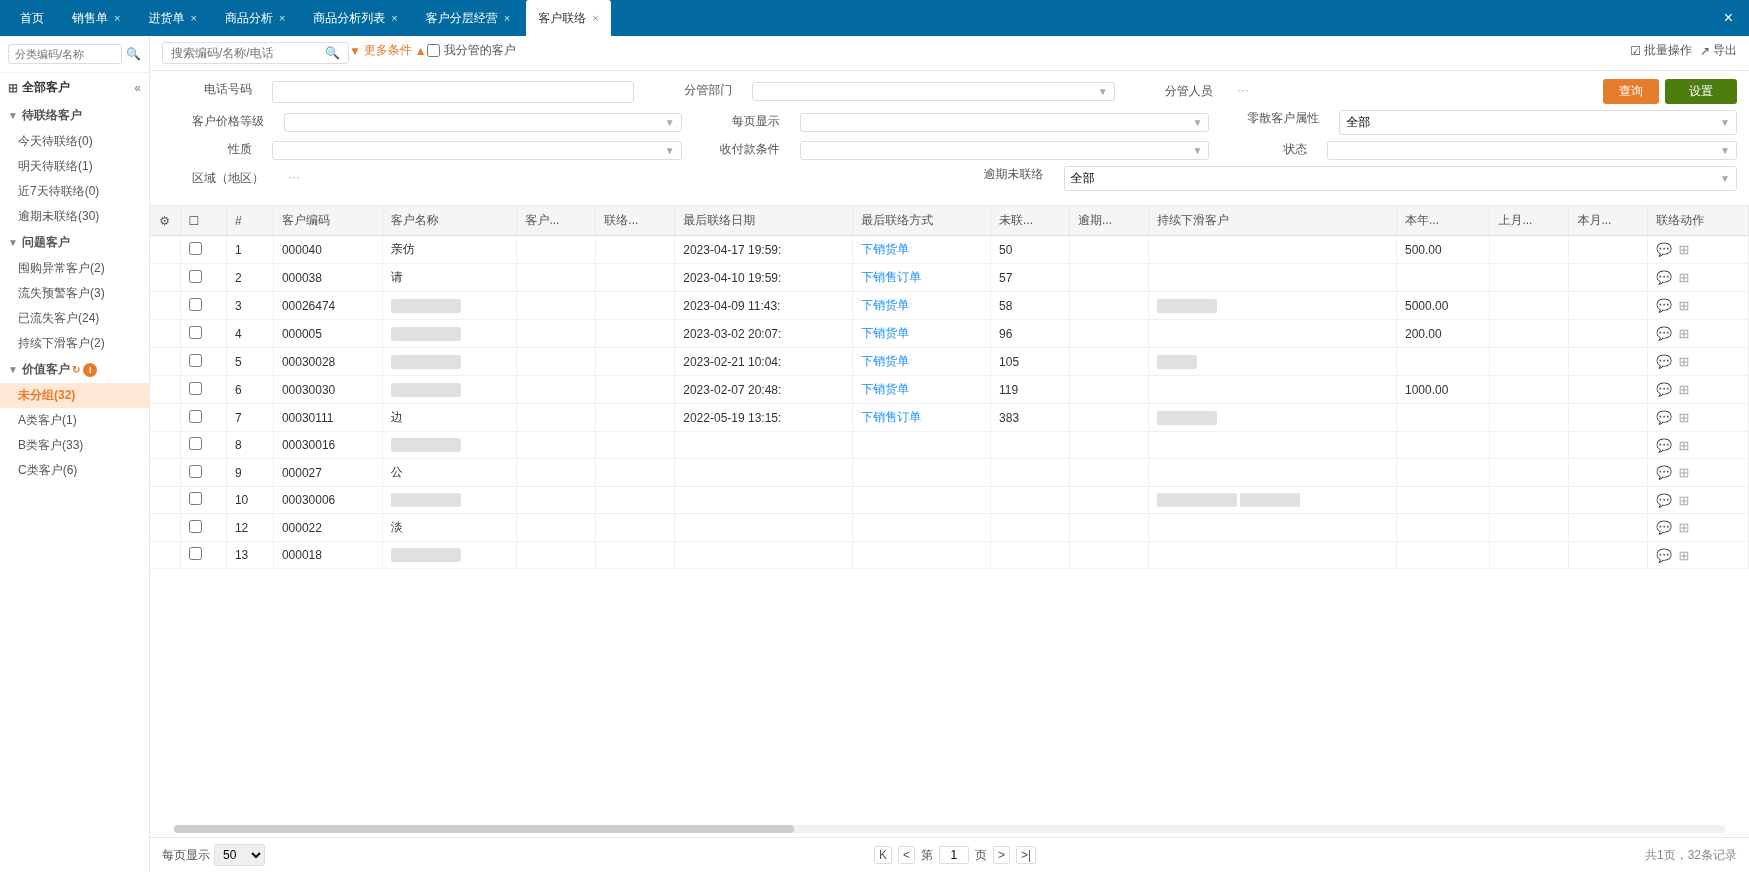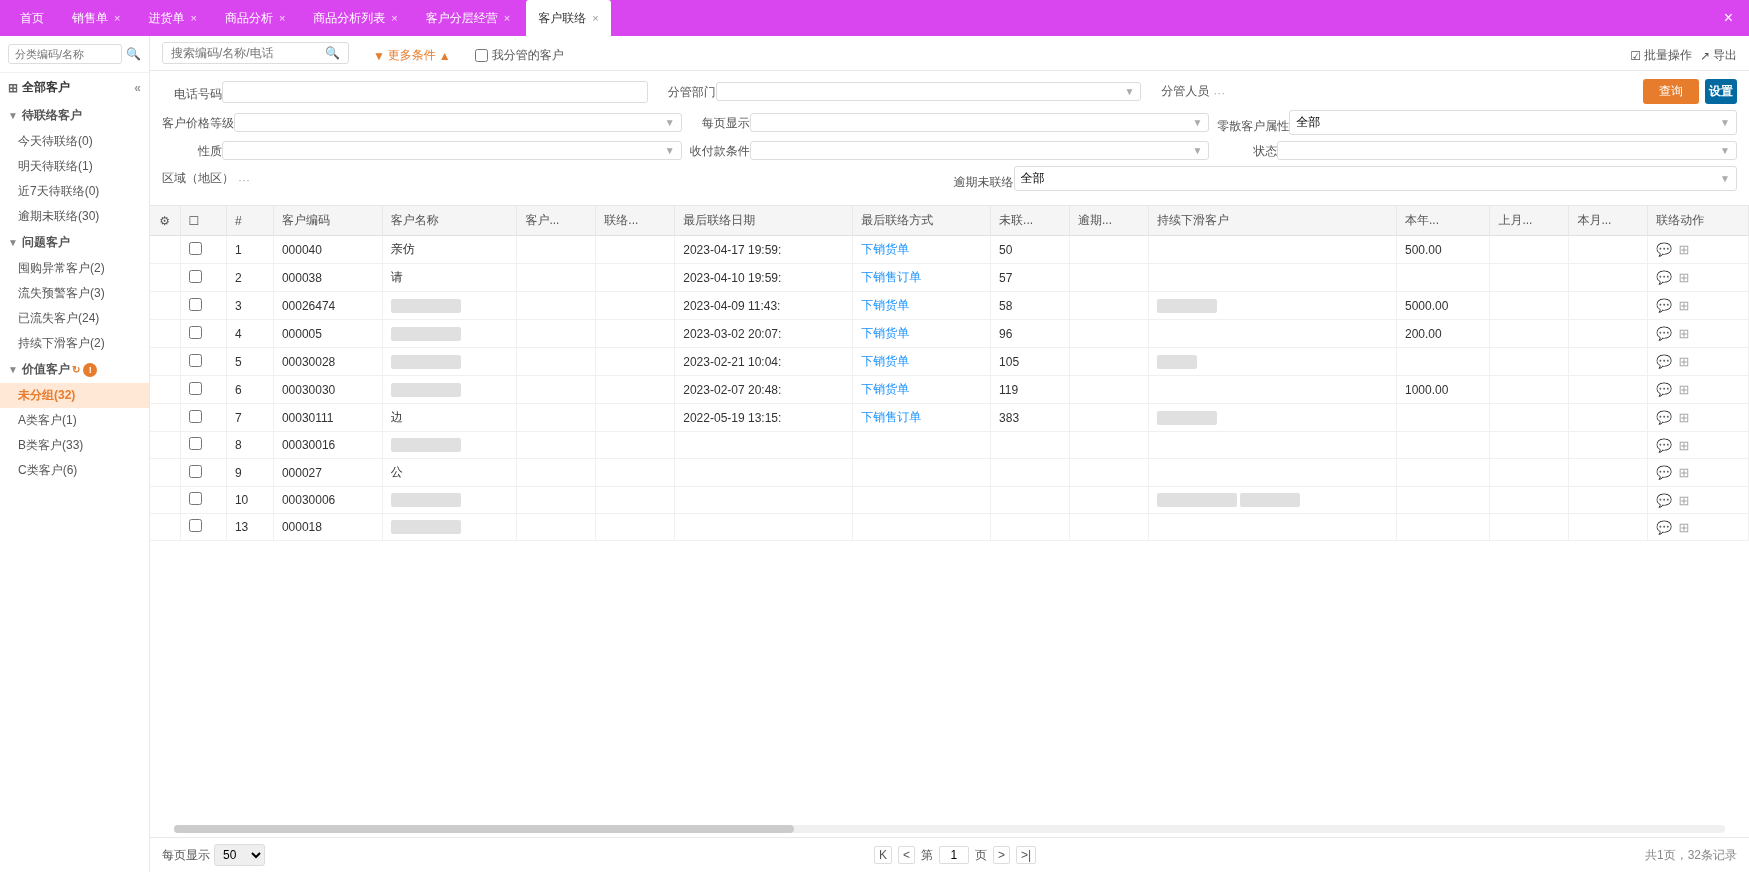--- a/index.html
+++ b/index.html
@@ -2,21 +2,21 @@
 <html><head>
   <meta charset="utf-8">
   <style>
     * { box-sizing: border-box; margin: 0; padding: 0; font-family: 'Microsoft YaHei', Arial, sans-serif; font-size: 12px; }
     body { background: #f5f5f5; overflow: hidden; }
 
     
     .top-nav {
       display: flex;
       align-items: center;
-      background: #d946ef;
+      background: #0369a1;
       height: 36px;
       padding: 0 8px;
       gap: 4px;
     }
     .nav-tab {
       display: flex;
       align-items: center;
       padding: 4px 12px;
       color: #fff;
       cursor: pointer;
@@ -118,22 +118,22 @@
       display: flex;
       flex-direction: column;
       overflow: hidden;
     }
 
     
     .filter-bar {
       background: #fff;
       padding: 6px 12px;
       display: flex;
-      align-items: flex-end;
-      gap: 24px;
+      align-items: flex-start;
+      gap: 0;
       border-bottom: 1px solid #e8e8e8;
     }
     .filter-search {
       display: flex;
       align-items: center;
       border: 1px solid #ddd;
       border-radius: 3px;
       padding: 3px 8px;
       min-width: 180px;
     }
@@ -173,23 +173,24 @@
       border-bottom: 1px solid #e8e8e8;
     }
     .ext-filter-row {
       display: flex;
       align-items: center;
       gap: 8px;
       margin-bottom: 6px;
     }
     .filter-field {
       display: flex;
-      align-items: flex-end;
-      gap: 0;
+      align-items: flex-start;
+      gap: 20px;
       flex: 1;
+      margin-left: 30px;
     }
     .filter-label {
       color: #555;
       white-space: nowrap;
       min-width: 60px;
       text-align: right;
     }
     .filter-input-wrap {
       flex: 1;
       display: flex;
@@ -220,28 +221,27 @@
     .btn-query {
       background: #e87c2d;
       color: #fff;
       border: none;
       border-radius: 3px;
       padding: 4px 16px;
       cursor: pointer;
       font-size: 12px;
     }
     .btn-reset {
-      background: #0369a1;
+      background: #4d7c0f;
       color: #fff;
       border: none;
       border-radius: 3px;
-      padding: 4px 4px;
+      padding: 4px 24px;
       cursor: pointer;
       font-size: 12px;
-      font-weight: bold;
     }
 
     
     .table-container {
       flex: 1;
       overflow: auto;
       background: #fff;
     }
     table {
       width: 100%;
@@ -832,20 +832,43 @@
     <td>
       <div class="action-icons">
         <span class="action-icon">💬</span>
         <span class="action-icon">⊞</span>
       </div>
     </td>
   </tr>
             <tr>
     <td class="settings-col"></td>
     <td><input type="checkbox" style=""></td>
+    <td>12</td>
+    <td>000022</td>
+    <td>淡</td>
+    <td></td>
+    <td></td>
+    <td></td>
+    <td></td>
+    <td></td>
+    <td></td>
+    <td></td>
+    <td></td>
+    <td></td>
+    <td></td>
+    <td>
+      <div class="action-icons">
+        <span class="action-icon">💬</span>
+        <span class="action-icon">⊞</span>
+      </div>
+    </td>
+  </tr>
+            <tr>
+    <td class="settings-col"></td>
+    <td><input type="checkbox" style=""></td>
     <td>13</td>
     <td>000018</td>
     <td><span class="td-blur" style="min-width:70px;display:inline-block;">&nbsp;&nbsp;&nbsp;&nbsp;&nbsp;</span></td>
     <td></td>
     <td></td>
     <td></td>
     <td></td>
     <td></td>
     <td></td>
     <td></td>

